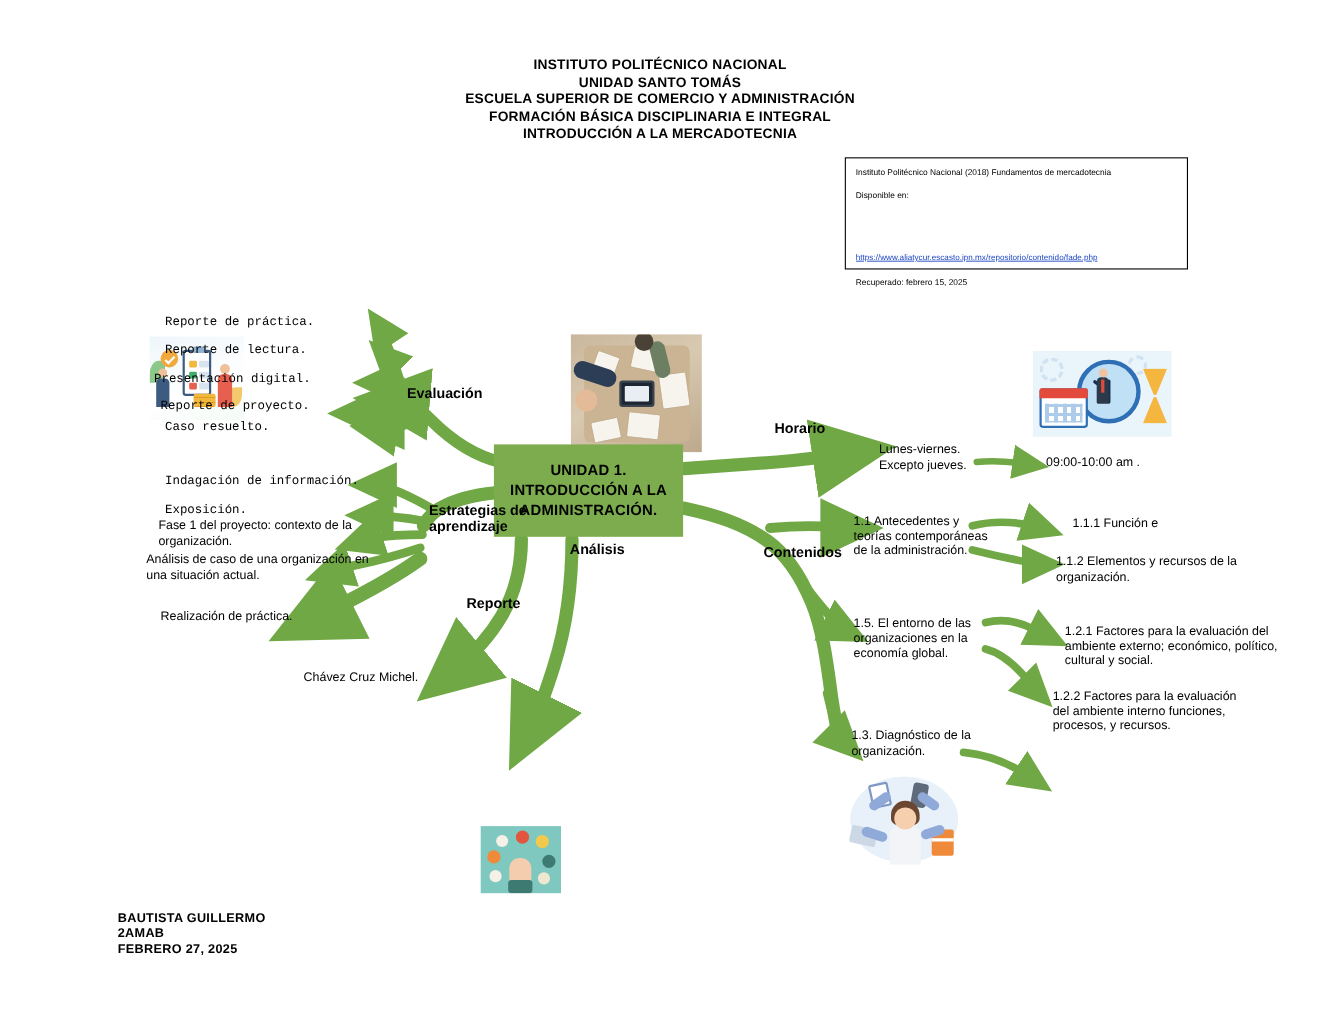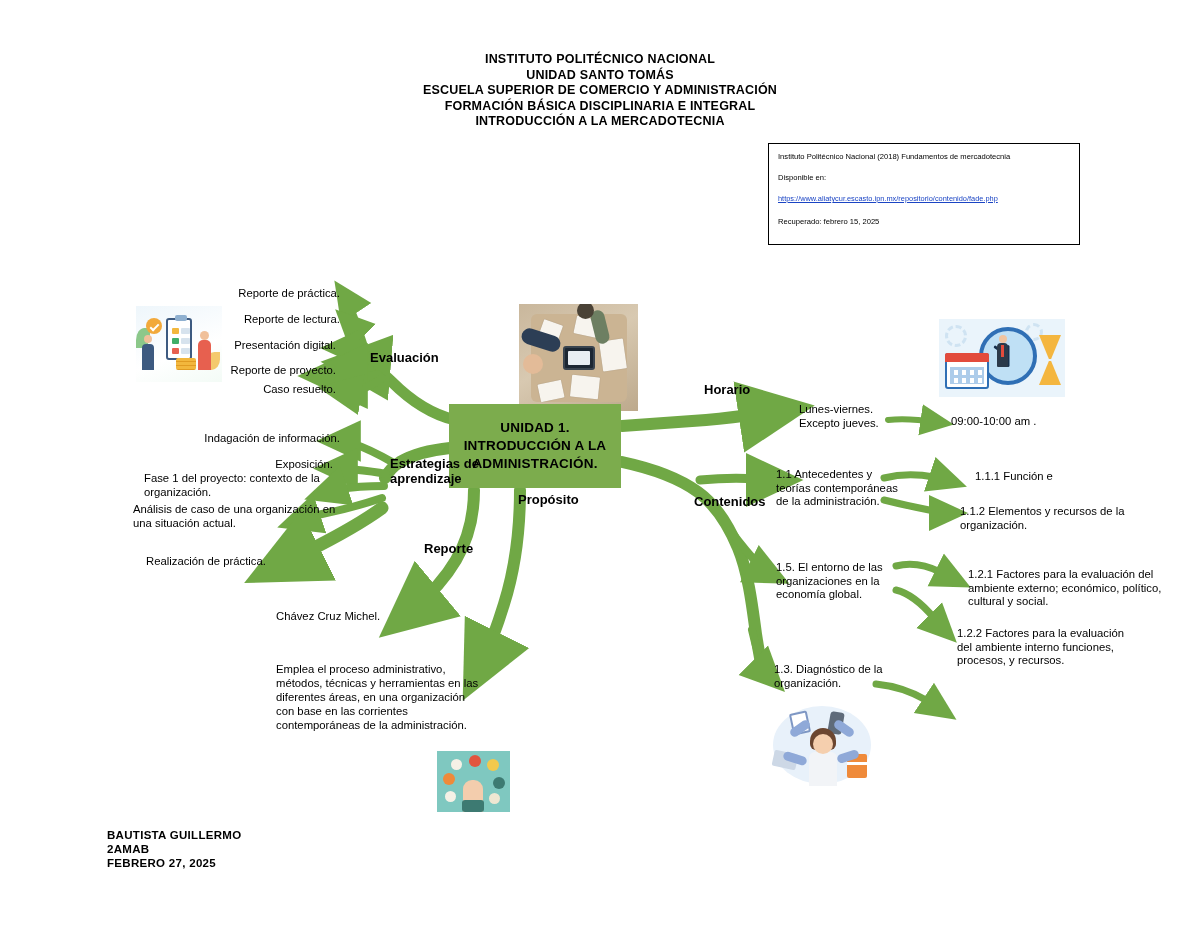--- a/index.html
+++ b/index.html
@@ -50,20 +50,21 @@
   }
   .citation .cit-line { margin-bottom: 12px; white-space: nowrap; }
   .citation .cit-url {
     color: #1a44c4;
     text-decoration: underline;
     font-size: 7.4px;
     display: inline-block;
     max-width: 294px;
     overflow: hidden;
     white-space: nowrap;
+    margin-top: 35px;
   }
 
   
   .center-node {
     position: absolute;
     left: 449px; top: 404px;
     width: 172px; height: 84px;
     background: #7CAC4D;
     color: #000;
     font-weight: bold;
@@ -87,21 +88,21 @@
     white-space: pre-line;
   }
 
   
   .leaf {
     position: absolute;
     font-size: 11.3px;
     line-height: 13.6px;
     color: #000;
   }
-  .leaf.right-al { text-align: right; }
+  .leaf.right-al { text-align: left; font-family: Liberation Mono, monospace; }
 
   
   .para {
     position: absolute;
     font-size: 11.3px;
     line-height: 14px;
   }
 
   
   .footer {
@@ -377,41 +378,40 @@
     <span>ADMINISTRACIÓN.</span>
   </div>
 
   <div class="branch-label" style="left:370px; top:350px;">Evaluación</div>
 
   <div class="branch-label" style="left:390px; top:456px; width:110px;">Estrategias de
 aprendizaje</div>
 
   <div class="branch-label" style="left:424px; top:541px;">Reporte</div>
 
-  <div class="branch-label" style="left:518px; top:492px;">Propósito</div>
+  <div class="branch-label" style="left:518px; top:492px;">Análisis</div>
 
   <div class="branch-label" style="left:704px; top:382px;">Horario</div>
 
   <div class="branch-label" style="left:694px; top:494px;">Contenidos</div>
 
   <div class="leaf right-al" style="left:150px; top:287px; width:190px;">Reporte de práctica.</div>
   <div class="leaf right-al" style="left:150px; top:313px; width:190px;">Reporte de lectura.</div>
   <div class="leaf right-al" style="left:140px; top:339px; width:196px;">Presentación digital.</div>
   <div class="leaf right-al" style="left:146px; top:364px; width:190px;">Reporte de proyecto.</div>
   <div class="leaf right-al" style="left:150px; top:383px; width:186px;">Caso resuelto.</div>
 
   <div class="leaf right-al" style="left:150px; top:432px; width:190px;">Indagación de información.</div>
   <div class="leaf right-al" style="left:150px; top:458px; width:183px;">Exposición.</div>
   <div class="leaf" style="left:144px; top:472px; width:194px;">Fase 1 del proyecto: contexto de la organización.</div>
   <div class="leaf" style="left:133px; top:503px; width:216px;">Análisis de caso de una organización en una situación actual.</div>
   <div class="leaf" style="left:146px; top:555px; width:160px;">Realización de práctica.</div>
 
   <div class="leaf" style="left:276px; top:610px; width:180px;">Chávez Cruz Michel.</div>
 
-  <div class="para" style="left:276px; top:662px; width:205px;">Emplea el proceso administrativo, métodos, técnicas y herramientas en las diferentes áreas, en una organización con base en las corrientes contemporáneas de la administración.</div>
 
   <div class="leaf" style="left:799px; top:403px; width:120px; white-space:pre-line;">Lunes-viernes.
 Excepto jueves.</div>
   <div class="leaf" style="left:951px; top:415px; width:120px;">09:00-10:00 am .</div>
 
   <div class="leaf" style="left:776px; top:468px; width:125px;">1.1 Antecedentes y teorías contemporáneas de la administración.</div>
   <div class="leaf" style="left:975px; top:470px; width:180px;">1.1.1 Función e</div>
   <div class="leaf" style="left:960px; top:505px; width:190px;">1.1.2 Elementos y recursos de la organización.</div>
 
   <div class="leaf" style="left:776px; top:561px; width:128px;">1.5. El entorno de las organizaciones en la economía global.</div>

